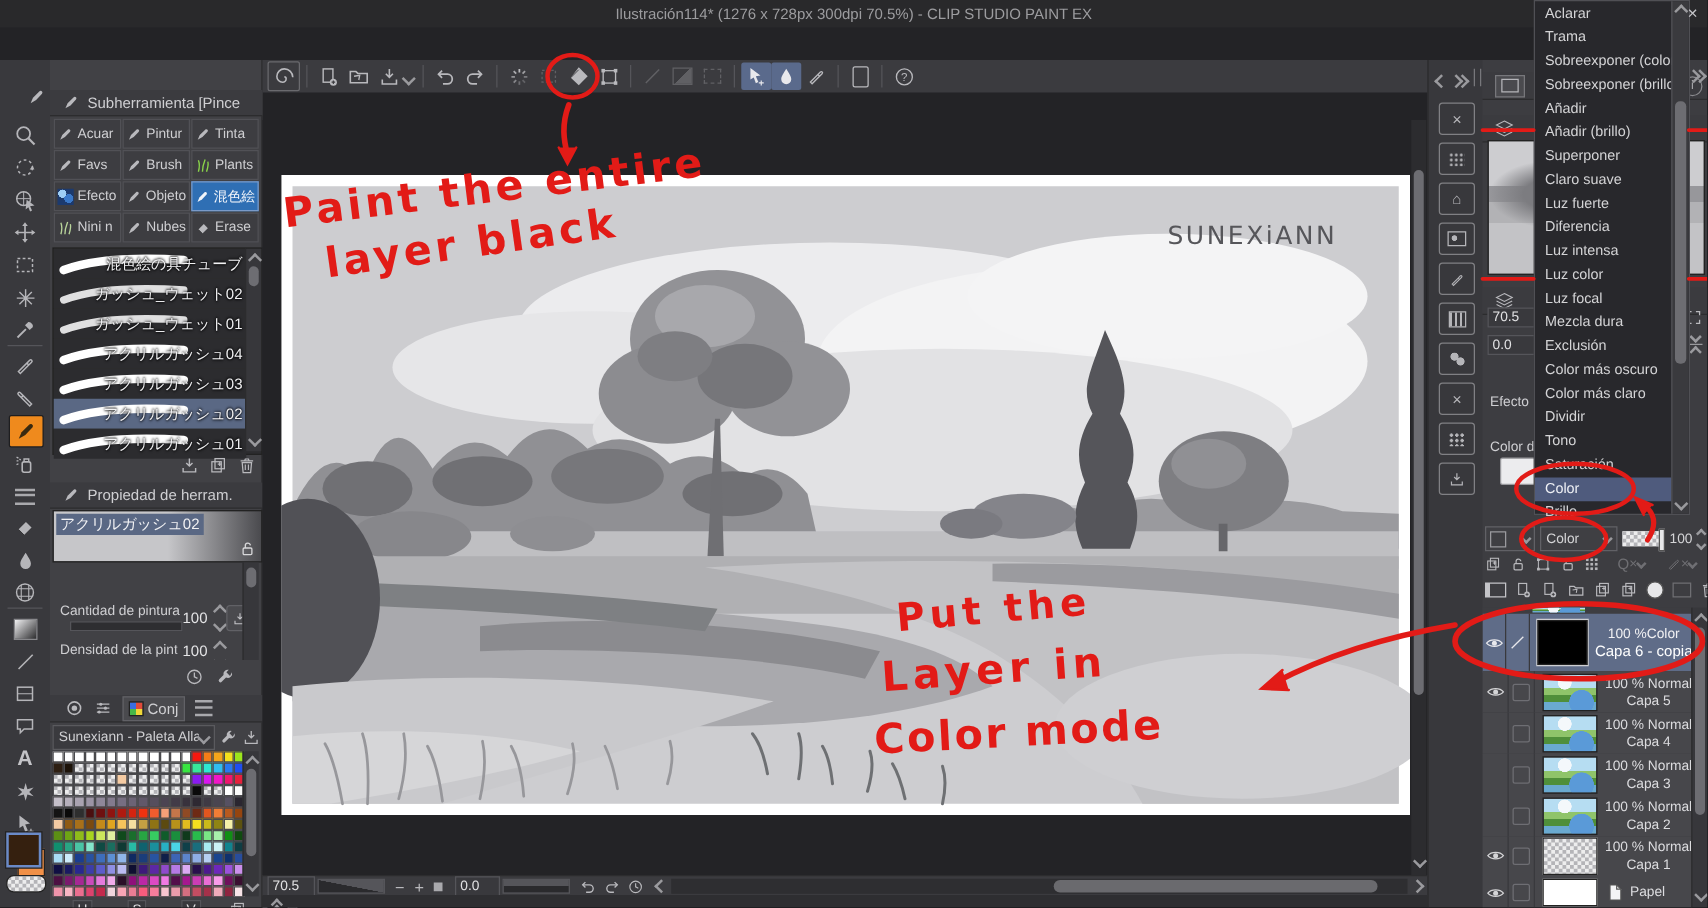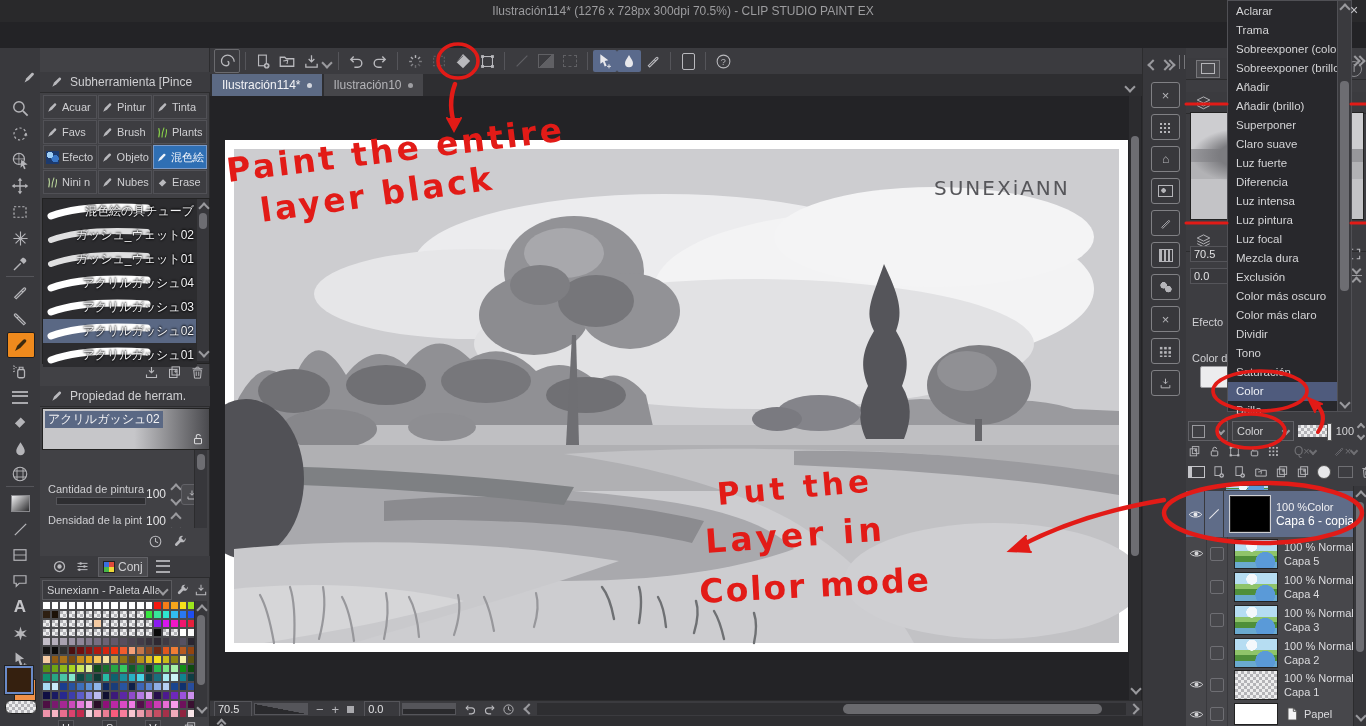--- a/index.html
+++ b/index.html
@@ -67,21 +67,21 @@
   #rpanel{left:1186px;top:48px;width:180px;height:678px;background:#3d3d41;}
   .lay-row{position:absolute;left:0;width:168px;background:#47474b;border-bottom:1px solid #39393d;display:flex;align-items:center;}
   .eyecol{width:20px;height:100%;display:flex;align-items:center;justify-content:center;border-right:1px solid #39393d;}
   .chkcol{width:20px;height:100%;display:flex;align-items:center;justify-content:center;border-right:1px solid #39393d;}
   .chkbox{width:12px;height:12px;border:1px solid #6e6e73;border-radius:2px;}
   .lthumb{width:42px;height:28px;margin:0 6px;border:1px solid #222;}
   .thumb-landscape{background:
       radial-gradient(circle at 72% 78%, #5a9ad8 0 26%, rgba(0,0,0,0) 27%),
       radial-gradient(circle at 40% 22%, #f4f8fb 0 16%, rgba(0,0,0,0) 17%),
       linear-gradient(180deg,#b6ddf2 0 38%,#8fc46a 38% 58%,#4f8f3a 58% 78%,#6aaad0 78% 100%);}
-  .ltext{font-size:11px;color:#dcdcdf;line-height:14px;white-space:nowrap;overflow:hidden;}
+  .ltext{font-size:11px;color:#dcdcdf;line-height:14px;white-space:nowrap;overflow:hidden;text-align:center;}
   .dd-item{height:19px;line-height:19px;padding-left:8px;color:#d4d4d6;font-size:11.5px;white-space:nowrap;}
   .dd-item.sel{background:#4f5b7d;color:#eef0f5;}
   .navthumb{background:
       radial-gradient(ellipse at 58% 22%, #f0f0f1 0 16%, rgba(0,0,0,0) 38%),
       radial-gradient(ellipse at 30% 40%, #7c7c80 0 14%, rgba(0,0,0,0) 30%),
       linear-gradient(180deg,#cdcdd0 0 34%,#97979b 34% 46%,#b2b2b5 46% 62%,#c3c3c6 62% 100%);}
   .gradsq{background:linear-gradient(135deg,#f0f0f2 0%,#2c2c2e 100%);}
   .minibar{height:5px;background:#55555a;border:1px solid #6a6a6e;}
   .valbox{background:#39393d;border:1px solid #55555a;color:#e2e2e4;font-size:11px;padding:0 3px;line-height:14px;}
 </style>
@@ -992,31 +992,20 @@
           </svg>
         </span>
       <span class="ico" style="margin-left:8px;">
           <svg width="14" height="14">
             <use href="#sym-trash"></use>
           </svg>
         </span>
     </div>
   </div>
 
-  <div id="tabsrow" class="p">
-    <div class="ctab active" style="margin-left:2px;">
-      <span>Ilustración114*</span>
-        <span class="tabdot"></span>
-    </div>
-    <div class="ctab idle" style="margin-left:2px;">
-      <span>Ilustración10</span>
-        <span class="tabdot"></span>
-    </div>
-    <span class="p" style="right:8px;top:6px;"><span class="chev d"></span></span>
-  </div>
 
   <div id="canvas-area" class="p">
     <svg class="p" style="left:15px;top:44px;" width="903" height="512" viewBox="0 0 903 512">
       <rect x="0" y="0" width="903" height="512" fill="#ffffff"></rect>
       <g transform="translate(9,9)">
         <rect x="0" y="0" width="885" height="494" fill="#cdcdd0"></rect>
 
         <ellipse cx="430" cy="115" rx="250" ry="70" fill="#ececee"></ellipse>
         <ellipse cx="640" cy="140" rx="220" ry="78" fill="#f3f3f4"></ellipse>
         <ellipse cx="240" cy="145" rx="160" ry="45" fill="#e6e6e8"></ellipse>
@@ -1443,21 +1432,21 @@
       <div class="dd-item">Trama</div>
       <div class="dd-item">Sobreexponer (color)</div>
       <div class="dd-item">Sobreexponer (brillo)</div>
       <div class="dd-item">Añadir</div>
       <div class="dd-item">Añadir (brillo)</div>
       <div class="dd-item">Superponer</div>
       <div class="dd-item">Claro suave</div>
       <div class="dd-item">Luz fuerte</div>
       <div class="dd-item">Diferencia</div>
       <div class="dd-item">Luz intensa</div>
-      <div class="dd-item">Luz pintura</div>
+      <div class="dd-item">Luz color</div>
       <div class="dd-item">Luz focal</div>
       <div class="dd-item">Mezcla dura</div>
       <div class="dd-item">Exclusión</div>
       <div class="dd-item">Color más oscuro</div>
       <div class="dd-item">Color más claro</div>
       <div class="dd-item">Dividir</div>
       <div class="dd-item">Tono</div>
       <div class="dd-item">Saturación</div>
       <div class="dd-item sel">Color</div>
       <div class="dd-item">Brillo</div>

